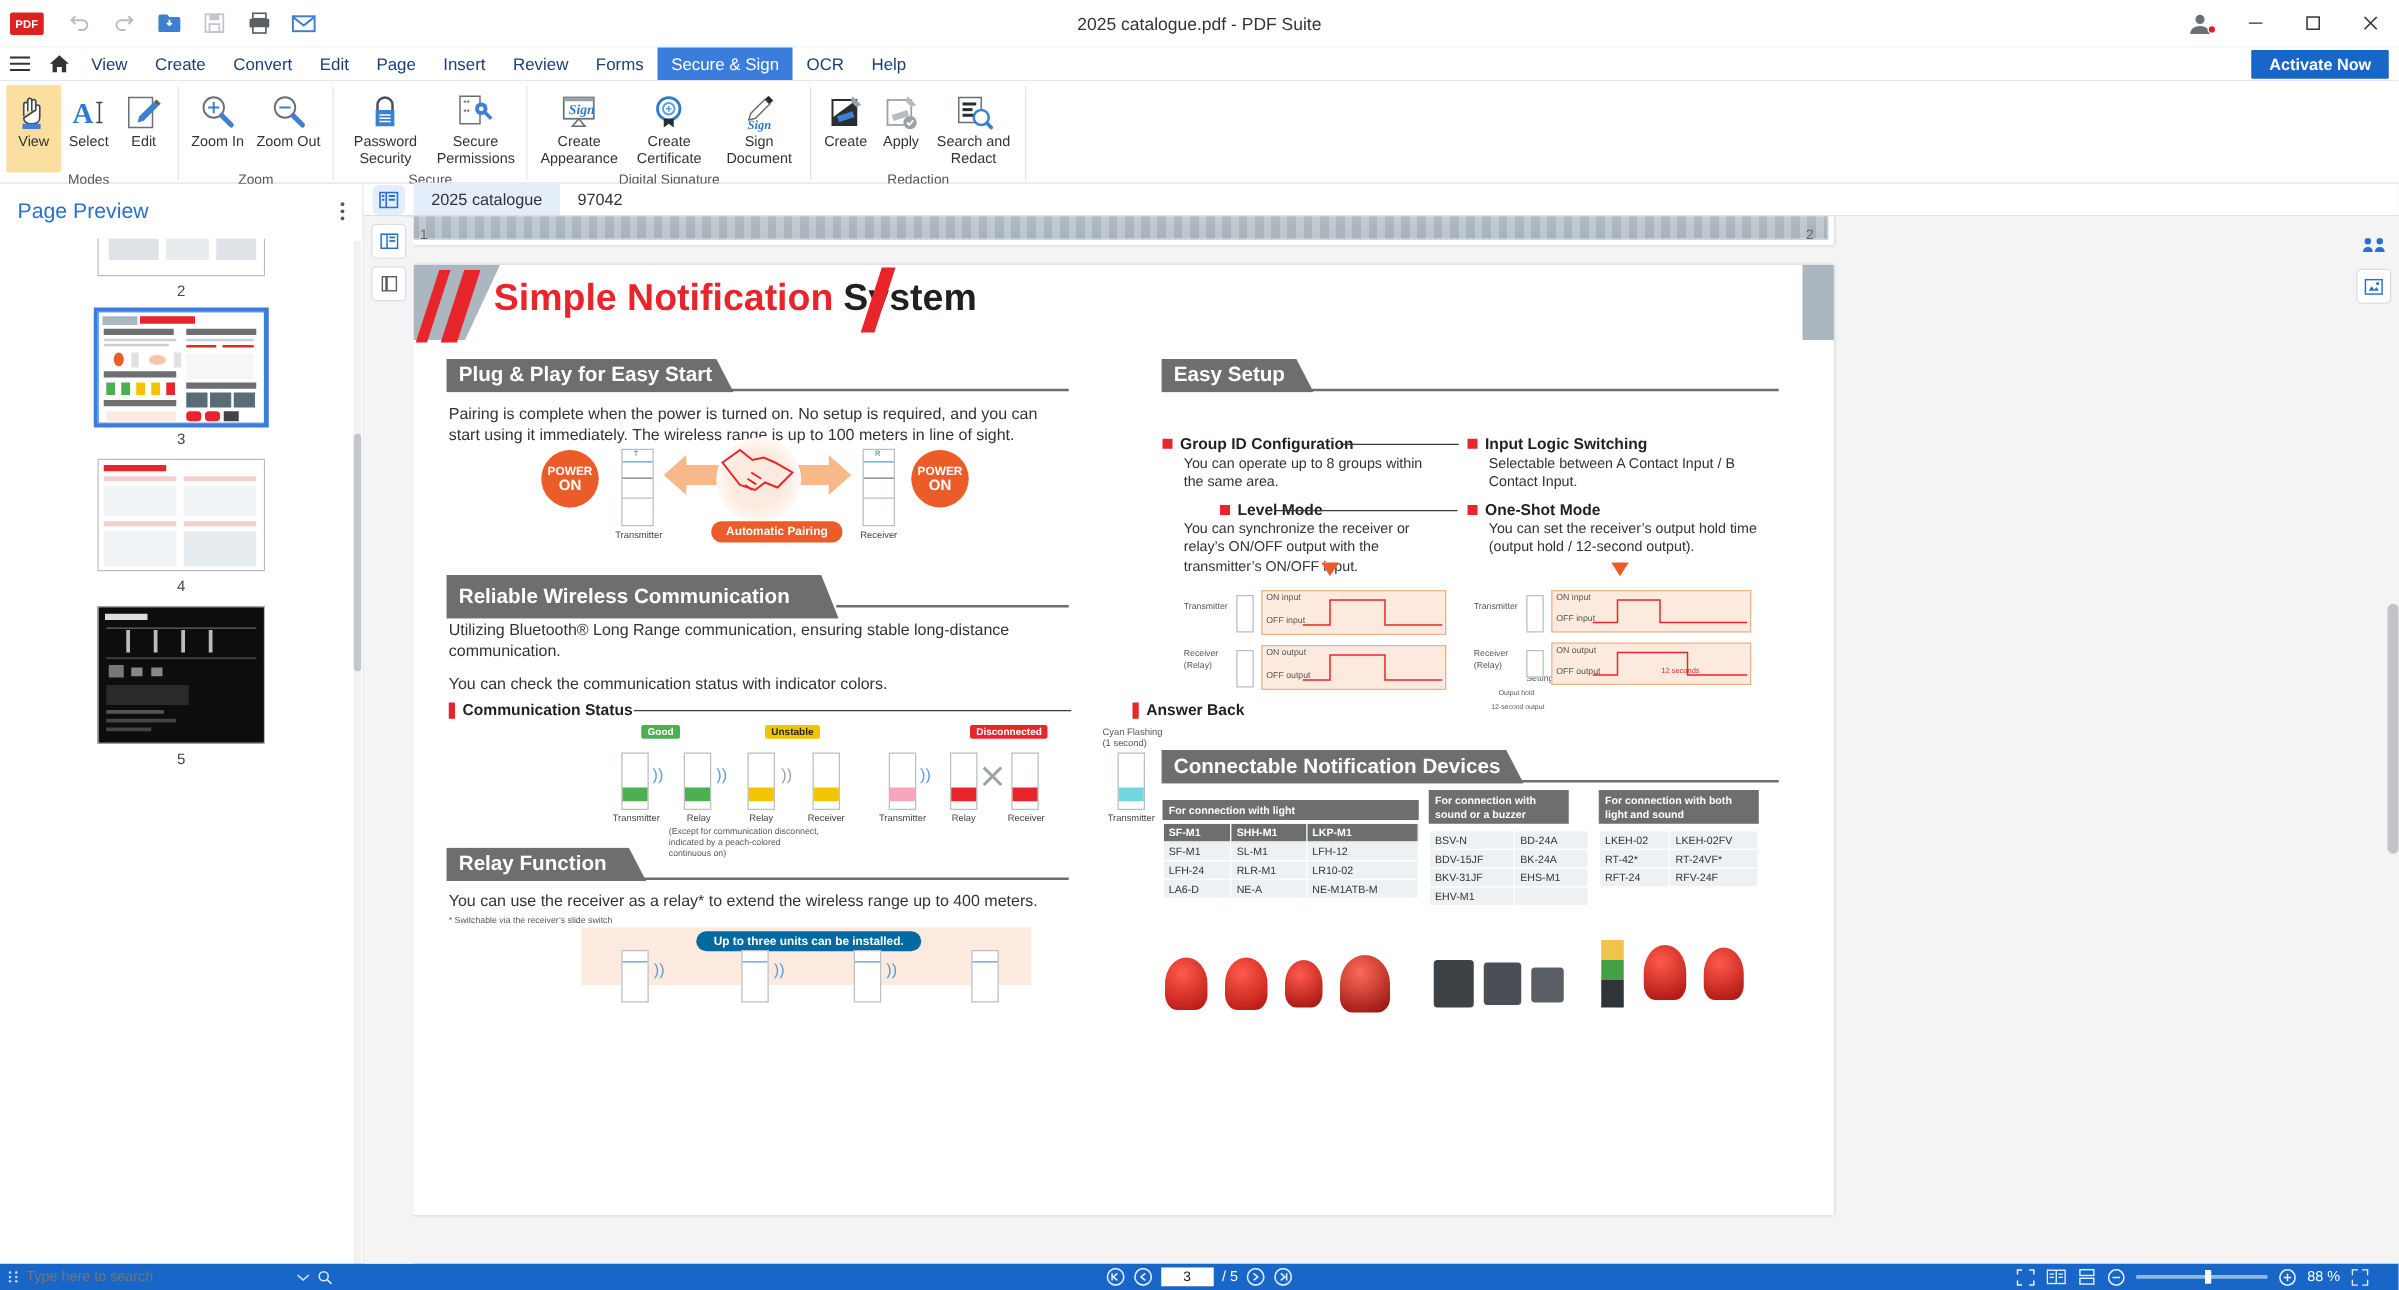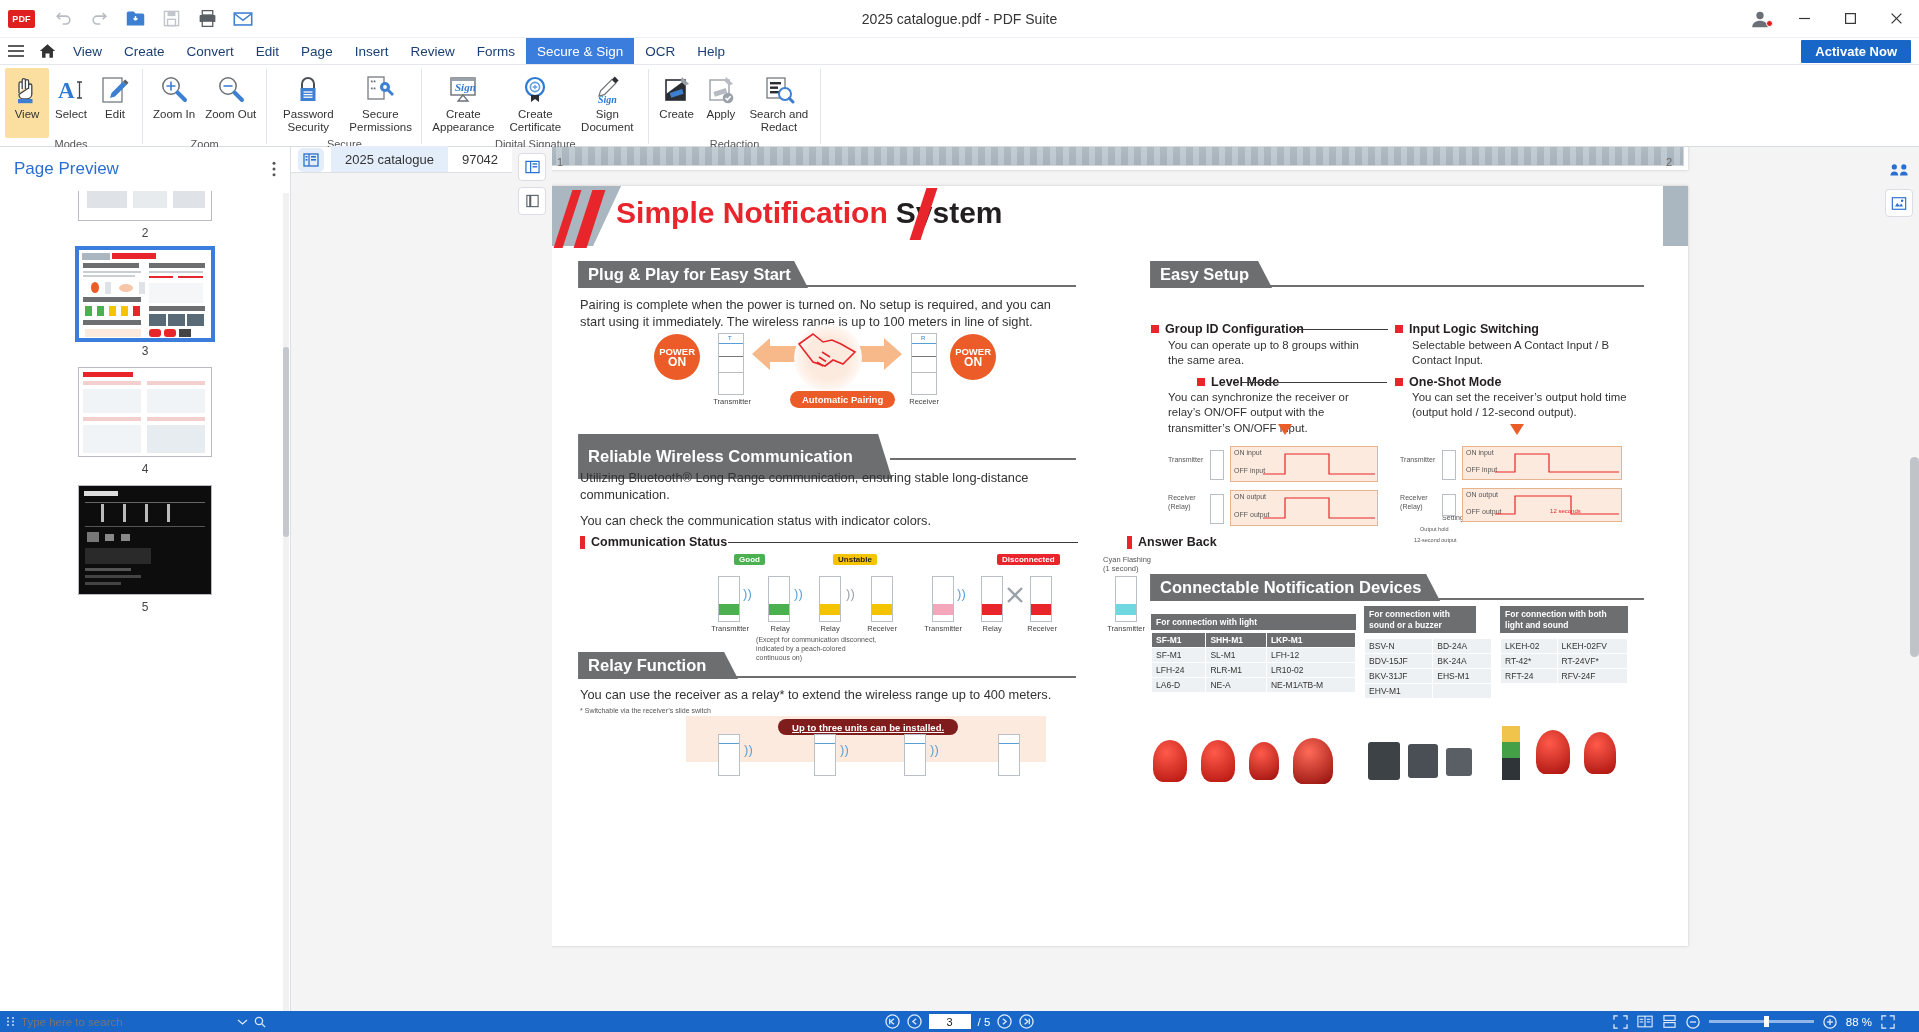--- a/index.html
+++ b/index.html
@@ -108,21 +108,21 @@
   .thumb.sel { outline:3px solid #3a7ddc; outline-offset:0px;
      border-color:#3a7ddc; }
   .thumb-num { font-size:12px; color:#444; margin:5px 0 9px 0; }
   #sp-scroll { position:absolute; right:1px; top:0; width:6px;
     background:#f1f1f1; }
   #sp-scroll-thumb { position:absolute; right:1px; width:6px;
     background:#c4c7cc; border-radius:3px; }
 
   
   #viewer { flex:1; background:#f4f4f4; position:relative; display:flex;
-    flex-direction:row; }
+    flex-direction:column; }
   #tabstrip { height:26px; background:#fff; display:flex;
     align-items:flex-end; border-bottom:1px solid #dcdfe4; }
   #tab-icon-col { width:40px; display:flex; flex-direction:column;
      align-items:center; }
   .doc-tab { height:26px; padding:0 14px; display:flex; align-items:center;
     font-size:13px; color:#333; cursor:pointer; }
   .doc-tab.active { background:#e4eefb; }
   #viewer-body { flex:1; position:relative; overflow:hidden;
     background:#f4f4f4; }
   #left-rail { position:absolute; left:0; top:0; width:40px; bottom:0;
@@ -746,21 +746,21 @@
           <div style="position:absolute;left:0;right:0;top:22px;height:1px;background:#777;"></div>
           <div style="position:absolute;left:0;right:0;top:38px;height:1px;background:#bbb;"></div>
           <div style="position:absolute;left:9px;top:1px;font-size:6px;color:#2d7ad4;">R</div>
         </div>
         <div class="dev-lbl" style="left:362px;top:211px;width:48px;">Receiver</div>
         <div class="circ" style="left:412px;top:148px;width:46px;height:46px;font-size:9.5px;line-height:11px;">
           <span>POWER</span>
           <span style="font-size:12px;">ON</span>
         </div>
 
-        <div class="sec-head" style="left:40px;top:248px;width:314px;height:45px;font-size:16.5px;">Reliable Wireless Communication</div>
+        <div class="sec-head" style="left:40px;top:248px;width:314px;height:35px;font-size:16.5px;">Reliable Wireless Communication</div>
         <div class="sec-rule" style="left:352px;top:272px;width:186px;"></div>
         <div class="body-txt" style="left:42px;top:326px;width:490px;font-size:12.8px;">You can check the communication status with indicator colors.</div>
         <div class="body-txt" style="left:42px;top:283px;width:480px;font-size:12.8px;">Utilizing Bluetooth® Long Range communication, ensuring stable long-distance communication.</div>
 
         <div class="sub-head" style="left:42px;top:349px;font-size:12.5px;">
           <span class="bar"></span>
           <span>Communication Status</span>
         </div>
         <div class="thin-rule" style="left:190px;top:356px;width:350px;"></div>
 
@@ -822,21 +822,21 @@
 
         <div class="tiny" style="left:218px;top:450px;width:200px;white-space:pre-line;">(Except for communication disconnect,
 indicated by a peach-colored
 continuous on)</div>
 
         <div class="sec-head" style="left:40px;top:466px;width:160px;height:27px;font-size:16.5px;">Relay Function</div>
         <div class="sec-rule" style="left:198px;top:490px;width:340px;"></div>
         <div class="body-txt" style="left:42px;top:500px;width:500px;font-size:12.8px;">You can use the receiver as a relay* to extend the wireless range up to 400 meters.</div>
         <div class="tiny" style="left:42px;top:521px;width:300px;">* Switchable via the receiver’s slide switch</div>
         <div style="position:absolute;left:148px;top:530px;width:360px;height:46px;background:#fdeade;"></div>
-        <div class="pill" style="left:240px;top:533px;width:180px;height:16px;background:#7f1d1d;font-size:9.5px;text-decoration:underline;">Up to three units can be installed.</div>
+        <div class="pill" style="left:240px;top:533px;width:180px;height:16px;background:#0369a1;font-size:9.5px;">Up to three units can be installed.</div>
         <div class="device" style="left:180px;top:548px;width:22px;height:42px;">
             <div style="position:absolute;left:0;right:0;top:8px;height:1px;background:#5a9fd4;"></div>
           </div>
         <div class="wave" style="left:206px;top:556px;">))</div>
         <div class="device" style="left:276px;top:548px;width:22px;height:42px;">
             <div style="position:absolute;left:0;right:0;top:8px;height:1px;background:#5a9fd4;"></div>
           </div>
         <div class="wave" style="left:302px;top:556px;">))</div>
         <div class="device" style="left:366px;top:548px;width:22px;height:42px;">
             <div style="position:absolute;left:0;right:0;top:8px;height:1px;background:#5a9fd4;"></div>

